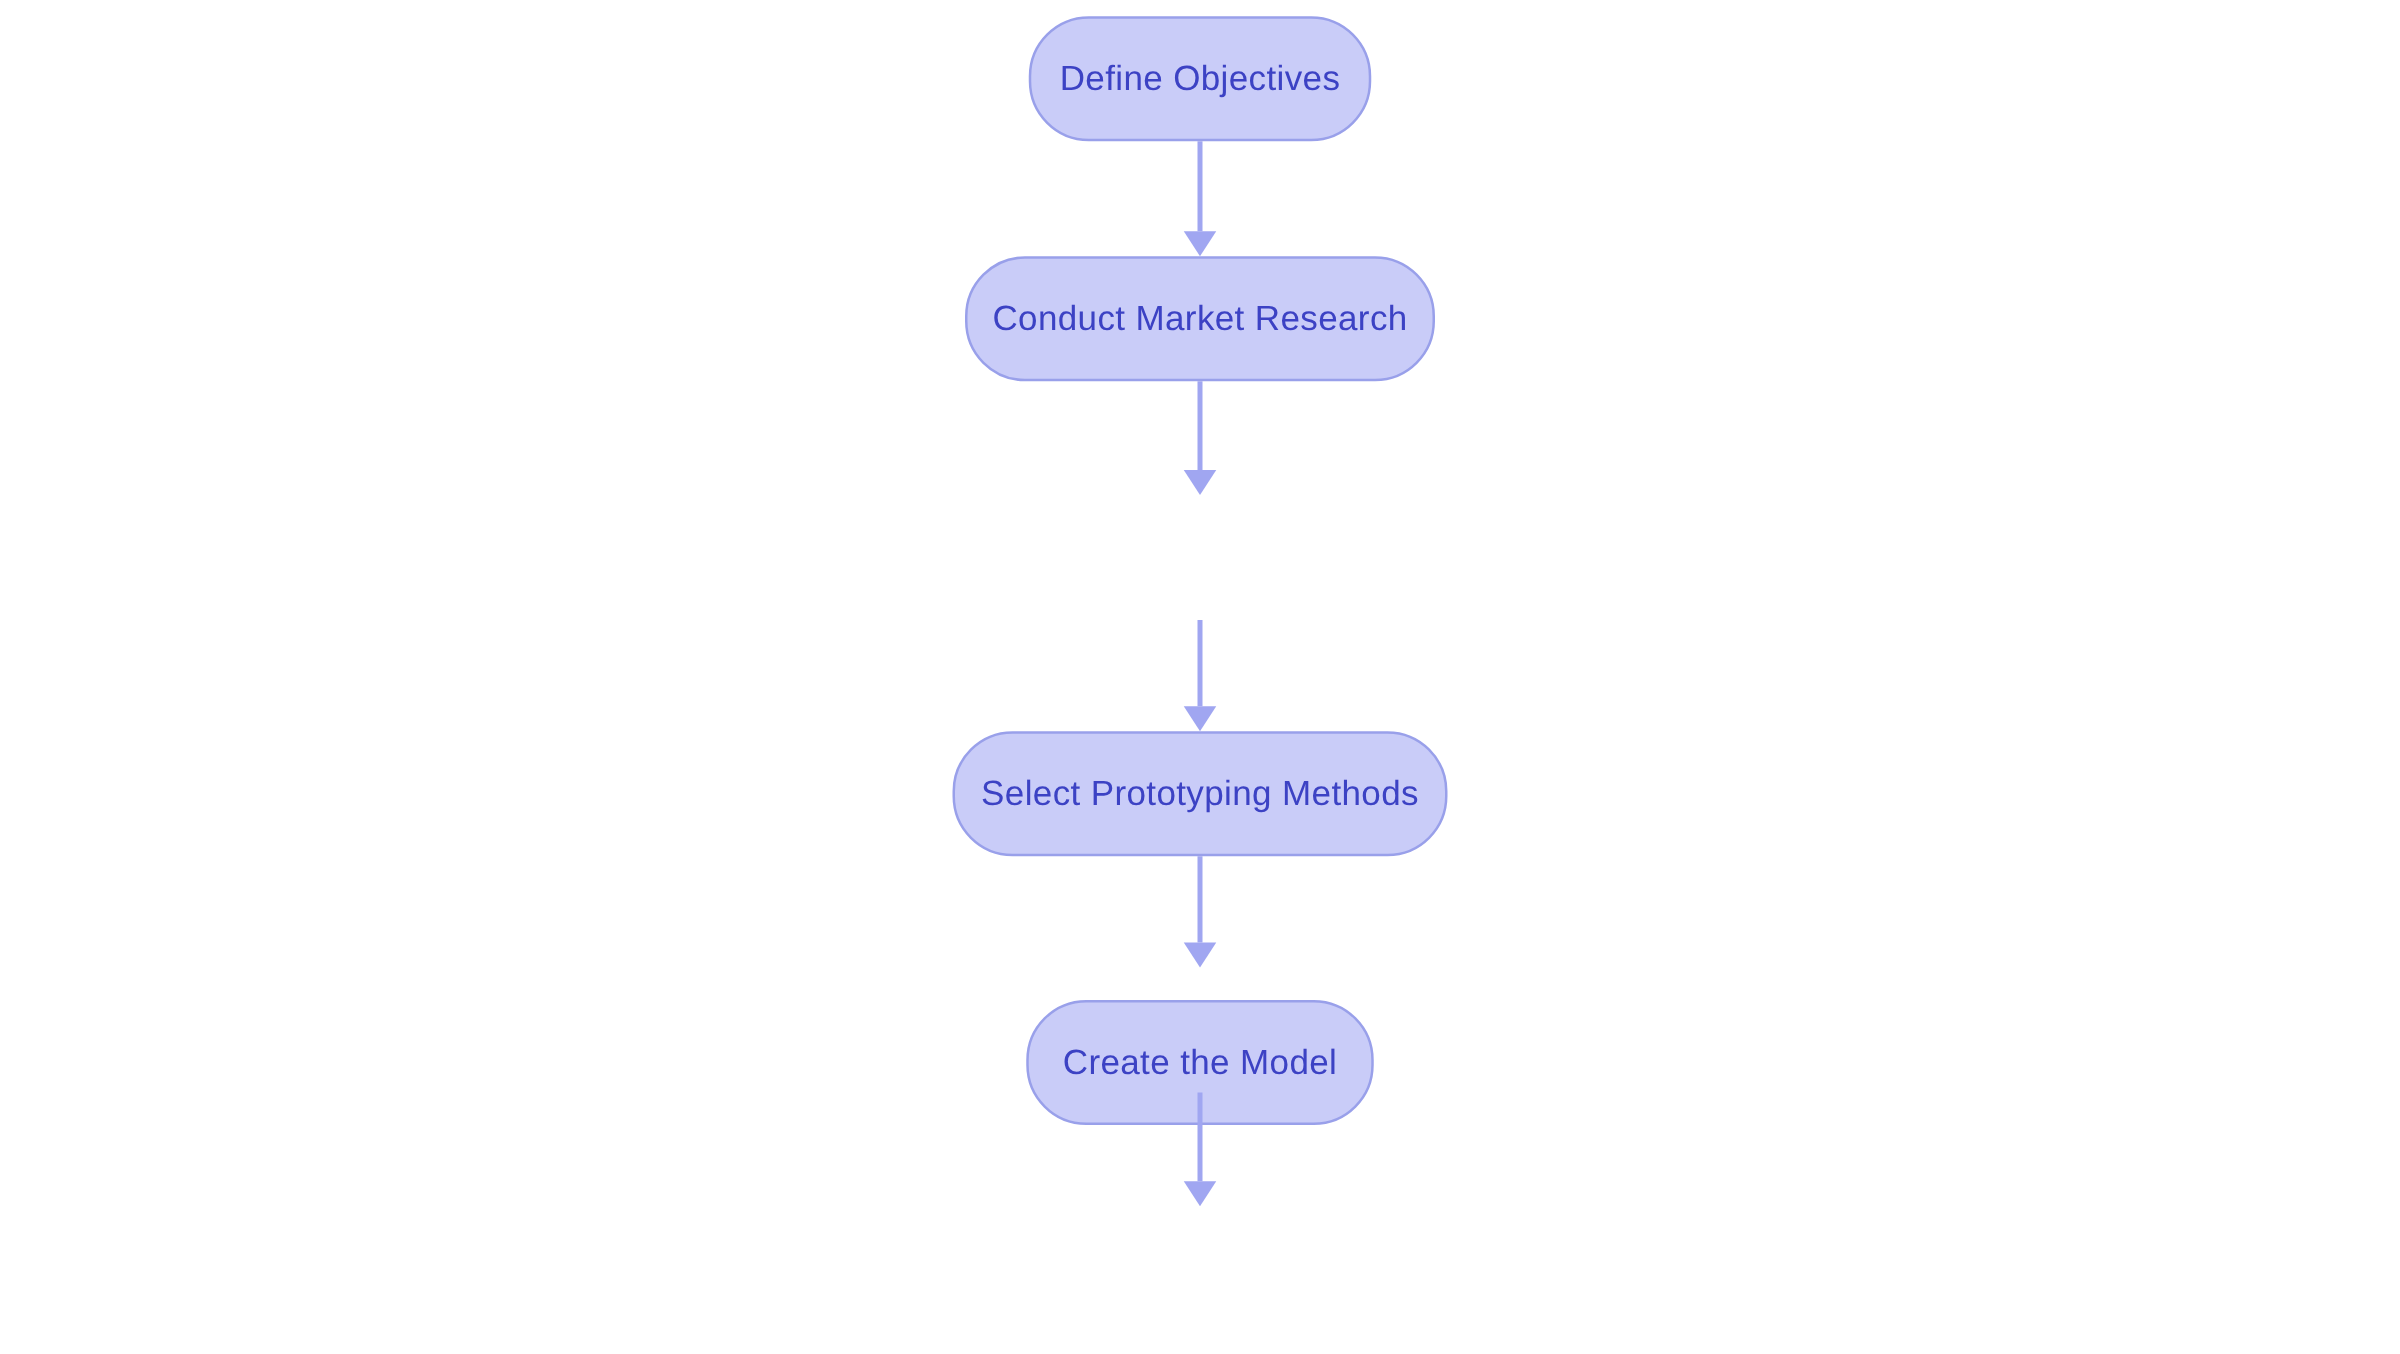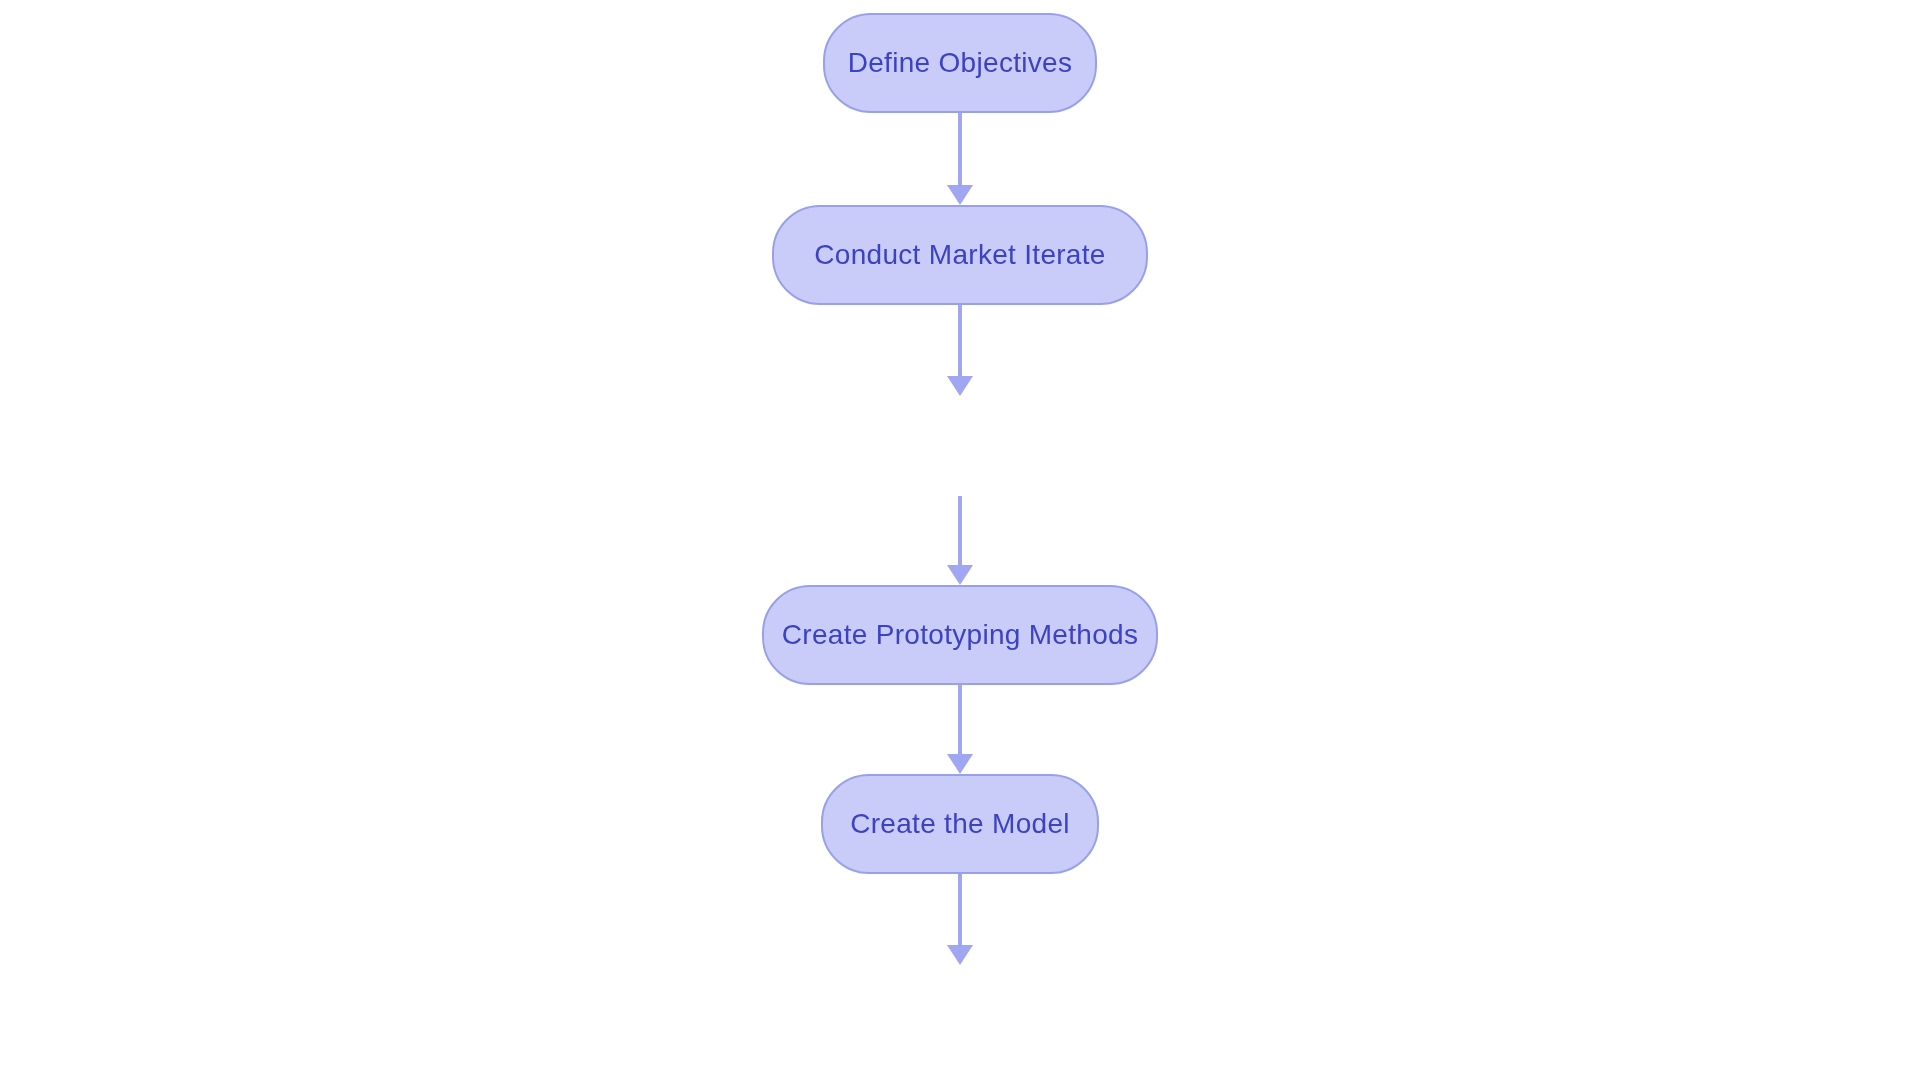--- a/index.html
+++ b/index.html
@@ -67,44 +67,44 @@
   <div class="node" style="top:13px;width:274px">
     <span class="node-label">Define Objectives</span>
   </div>
 
   <div class="arrow" style="top:113px;height:92px" aria-hidden="true">
     <div class="stem"></div>
     <div class="head"></div>
   </div>
 
   <div class="node" style="top:205px;width:376px">
-    <span class="node-label">Conduct Market Iterate</span>
+    <span class="node-label">Conduct Market Research</span>
   </div>
 
   <div class="arrow" style="top:305px;height:91px" aria-hidden="true">
     <div class="stem"></div>
     <div class="head"></div>
   </div>
 
 
   <div class="arrow" style="top:496px;height:89px" aria-hidden="true">
     <div class="stem"></div>
     <div class="head"></div>
   </div>
 
   <div class="node" style="top:585px;width:396px">
-    <span class="node-label">Create Prototyping Methods</span>
+    <span class="node-label">Select Prototyping Methods</span>
   </div>
 
   <div class="arrow" style="top:685px;height:89px" aria-hidden="true">
     <div class="stem"></div>
     <div class="head"></div>
   </div>
 
-  <div class="node" style="top:774px;width:278px">
+  <div class="node" style="top:800px;width:278px">
     <span class="node-label">Create the Model</span>
   </div>
 
   <div class="arrow" style="top:874px;height:91px" aria-hidden="true">
     <div class="stem"></div>
     <div class="head"></div>
   </div>
 
 
 </div>

